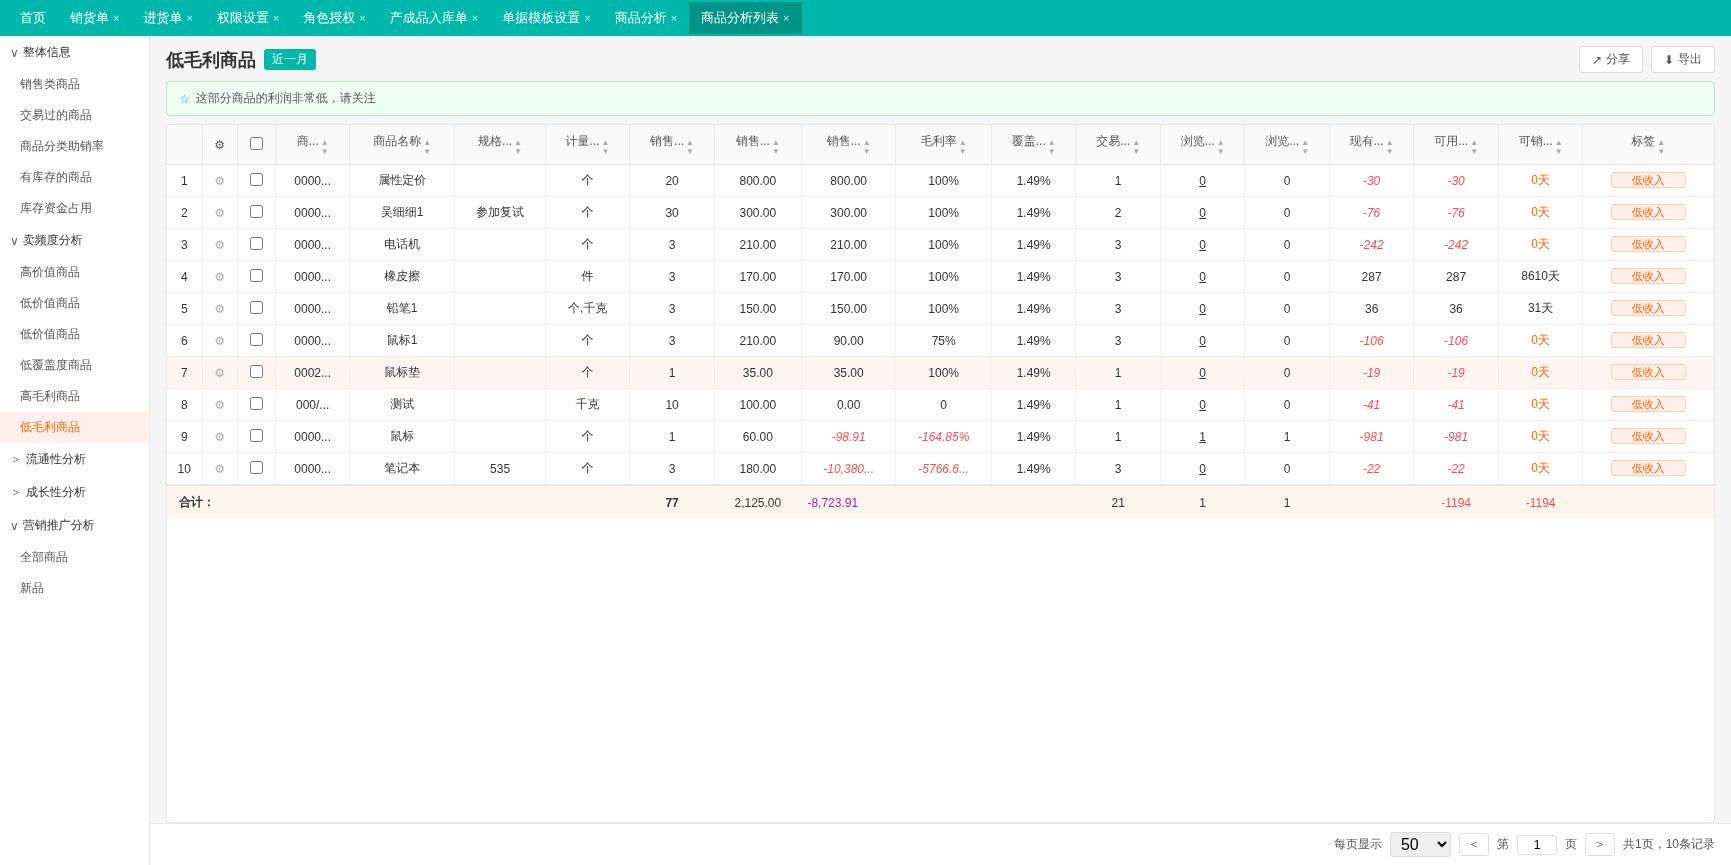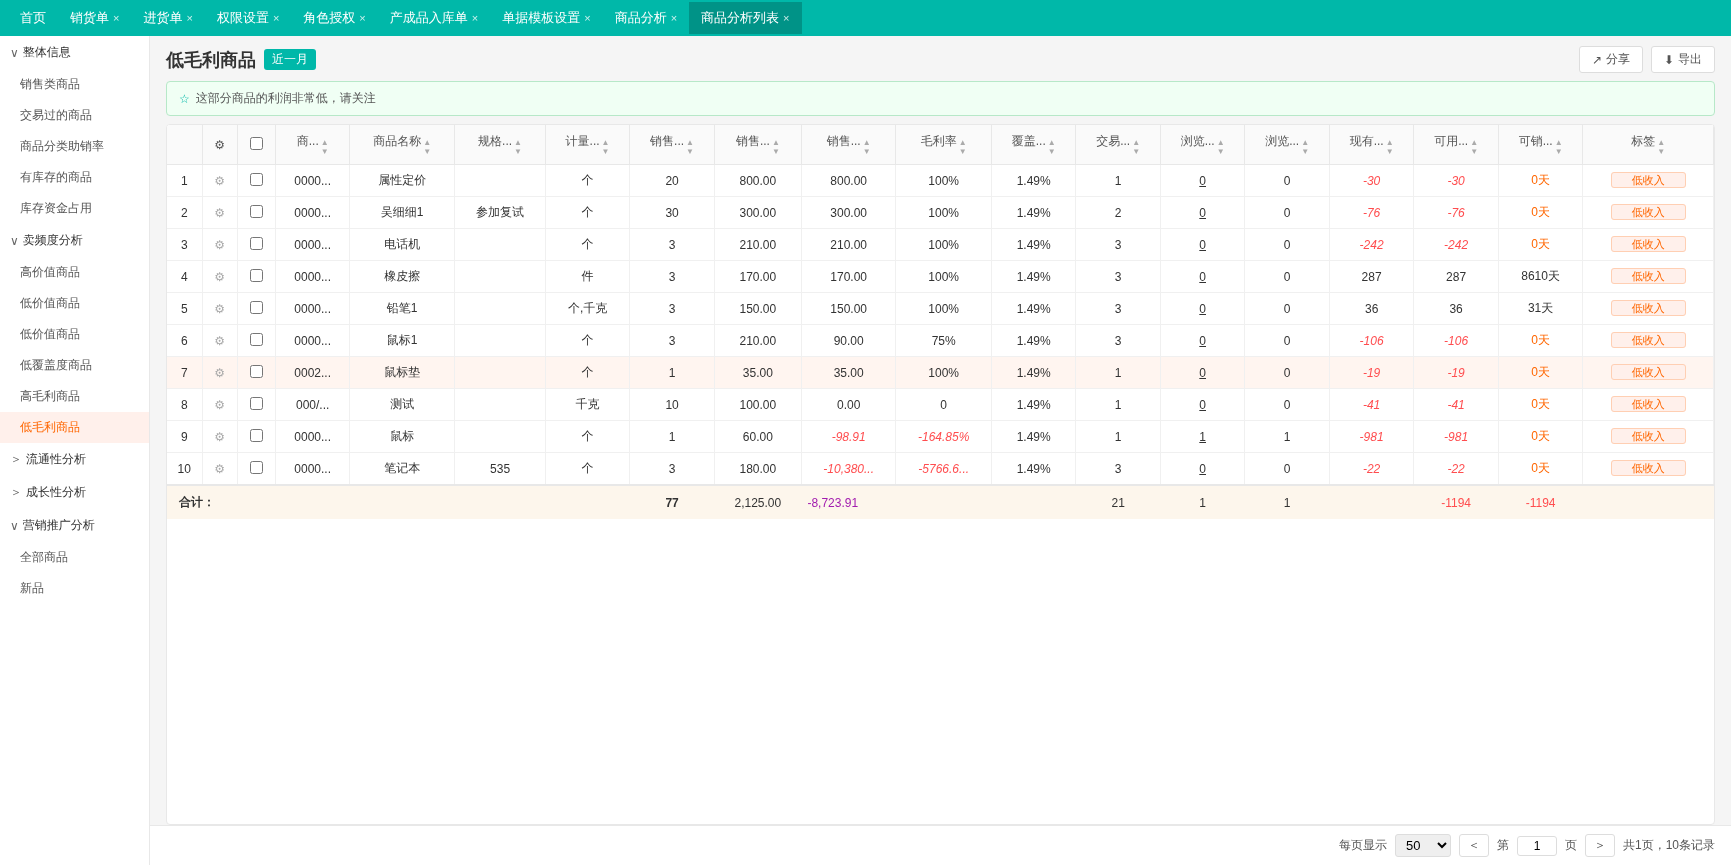--- a/index.html
+++ b/index.html
@@ -190,21 +190,21 @@
       background: #fff;
       border-top: 1px solid #e8e8e8;
       gap: 8px;
       font-size: 12px;
       color: #555;
     }
     .page-size-select {
       border: 1px solid #ddd;
       border-radius: 3px;
       padding: 2px 6px;
-      font-size: 13px;
+      font-size: 16px;
       outline: none;
     }
     .page-btn {
       padding: 2px 8px;
       border: 1px solid #ddd;
       border-radius: 3px;
       background: #fff;
       cursor: pointer;
       font-size: 12px;
       color: #555;

